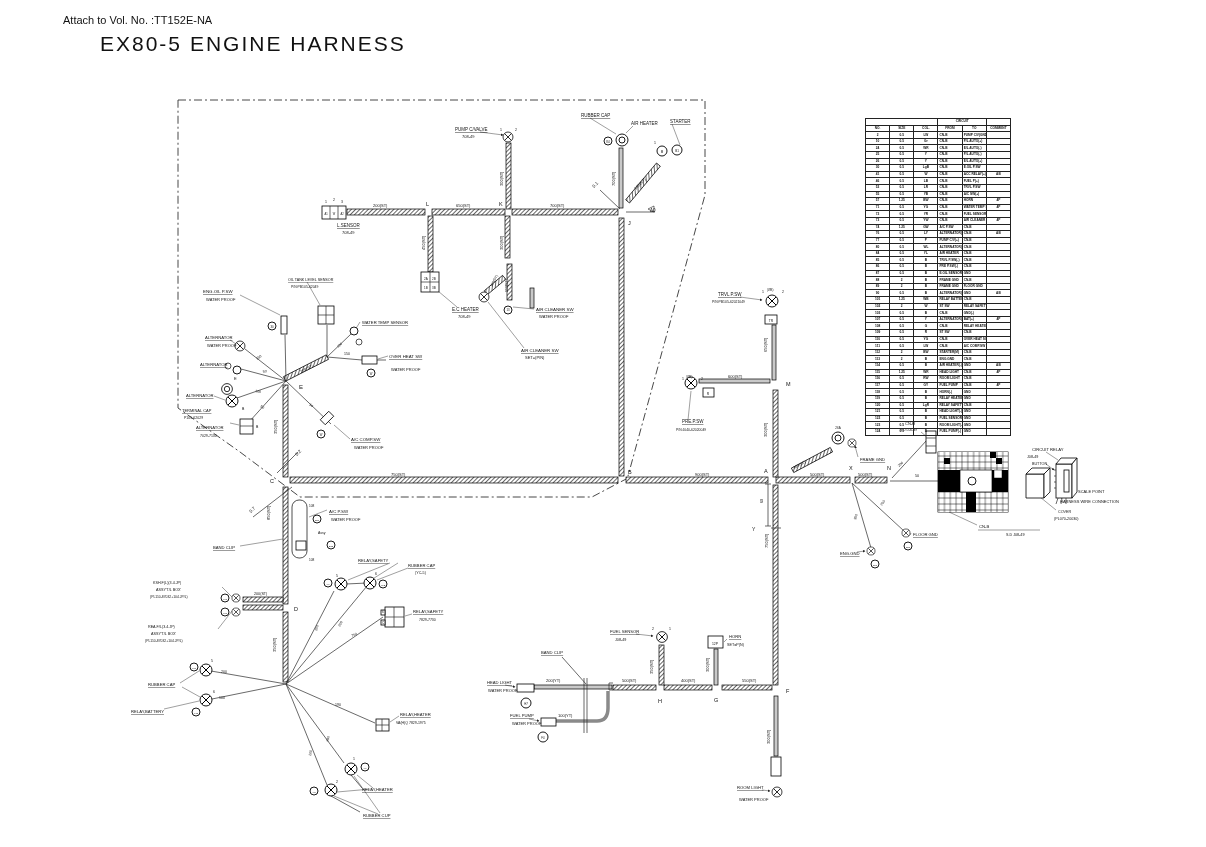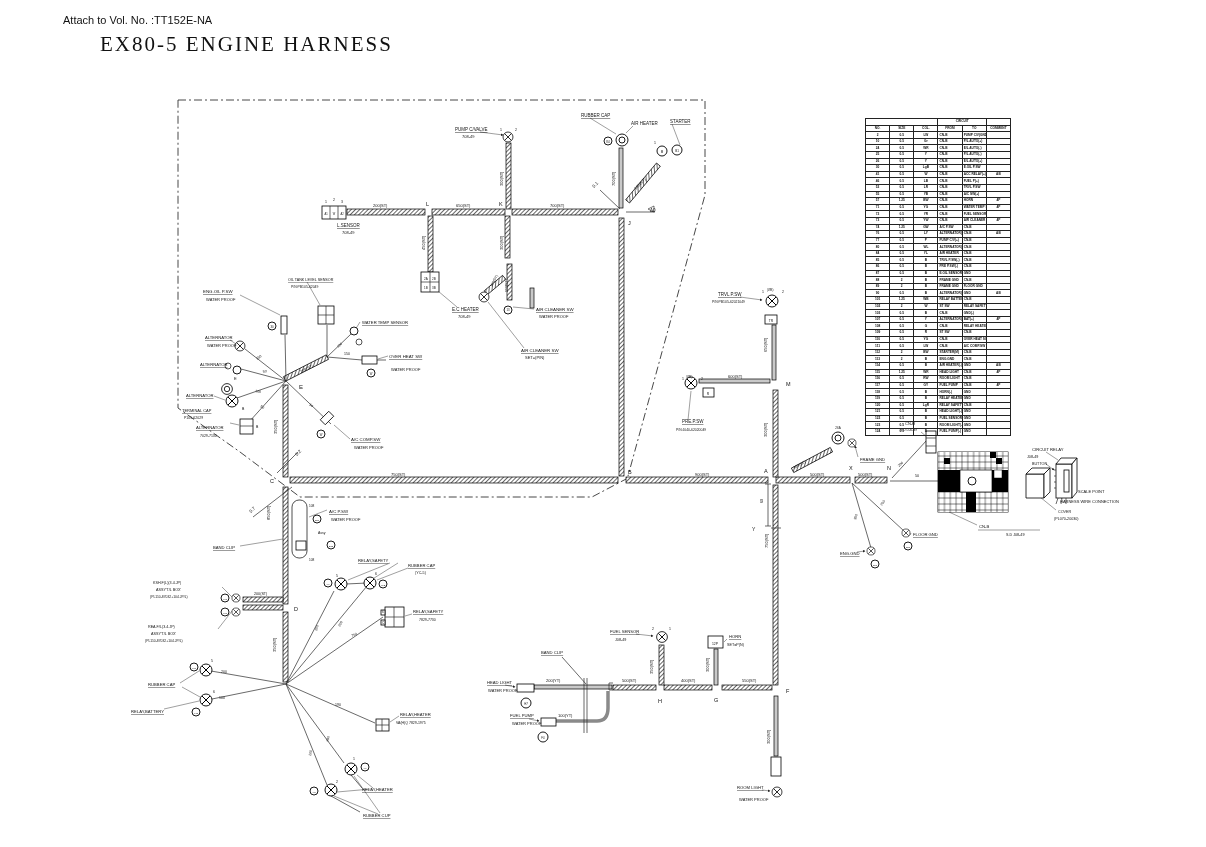--- a/index.html
+++ b/index.html
@@ -1,19 +1,19 @@
 <!DOCTYPE html>
 <html><head>
 <meta charset="utf-8">
 <style>
   html,body{margin:0;padding:0;background:#fff;}
   #page{position:relative;width:1206px;height:847px;background:#fff;overflow:hidden;
         font-family:"Liberation Sans","DejaVu Sans",sans-serif;color:#111;}
   #vol-line{position:absolute;left:63px;top:14px;font-size:11px;}
-  #title-line{position:absolute;left:100px;top:32px;font-size:21px;letter-spacing:2px;font-family:Liberation Serif, serif;}
+  #title-line{position:absolute;left:100px;top:32px;font-size:21px;letter-spacing:2px;}
   svg{position:absolute;left:0;top:0;}
   svg text{fill:#141414;font-family:"Liberation Sans","DejaVu Sans",sans-serif;}
   .band{fill:url(#hx);stroke:#000;stroke-width:.7;}
   .wire2{fill:#c9c9c9;stroke:#000;stroke-width:.7;}
   .ln{stroke:#2a2a2a;stroke-width:.7;fill:none;}
   .ld{stroke:#2a2a2a;stroke-width:.45;fill:none;}
   .dd{stroke:#333;stroke-width:.9;fill:none;stroke-dasharray:8 3 2 3;}
   .cn{fill:#fff;stroke:#000;stroke-width:.9;}
   .bx{fill:#fff;stroke:#000;stroke-width:.8;}
   .blk{fill:#000;}

